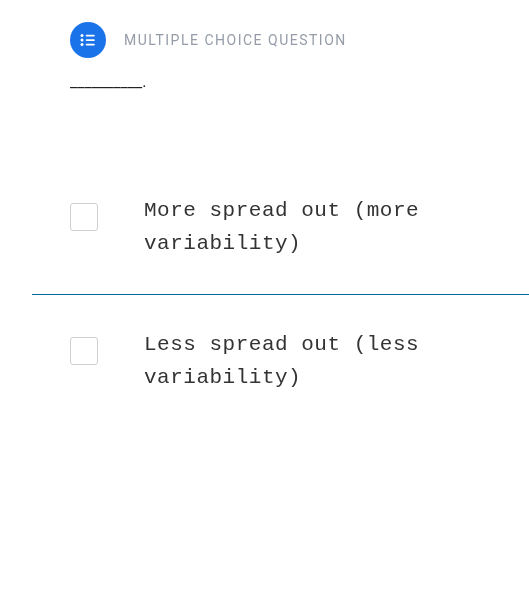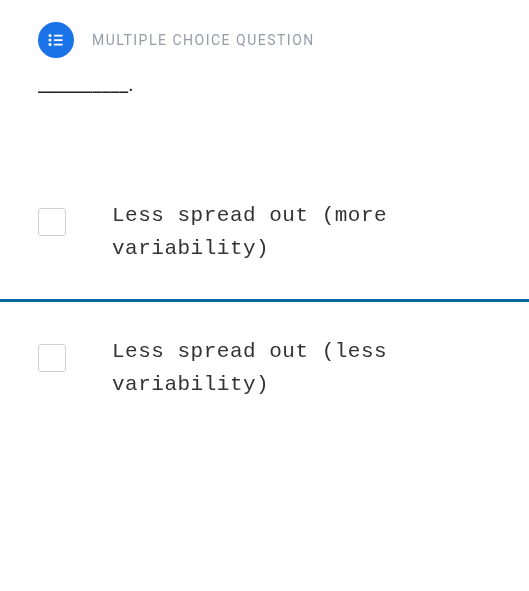--- a/index.html
+++ b/index.html
@@ -9,20 +9,21 @@
     }
     body {
       font-family: -apple-system, BlinkMacSystemFont, "Segoe UI", Roboto, Helvetica, Arial, sans-serif;
       background: #ffffff;
       width: 529px;
       height: 591px;
       overflow: hidden;
     }
     .container {
       padding: 0;
+      margin-left: 32px;
     }
     .header {
       display: flex;
       align-items: center;
       padding: 22px 0 0 38px;
       gap: 18px;
     }
     .icon-circle {
       width: 36px;
       height: 36px;
@@ -47,32 +48,32 @@
     .question-text {
       padding: 38px 0 0 38px;
       color: #222222;
       font-size: 20px;
       line-height: 1.6;
       font-weight: 400;
     }
     .blank-line {
       padding: 14px 0 0 38px;
       color: #222222;
-      font-size: 20px;
+      font-size: 16px;
       letter-spacing: 0;
       font-weight: 400;
     }
     .options {
       margin-top: 70px;
     }
     .option {
       display: flex;
       align-items: flex-start;
       padding: 34px 30px 34px 38px;
-      border-top: 3px solid #0369a1;
+      border-top: 1px solid #0369a1;
       cursor: pointer;
       gap: 46px;
     }
     .option:first-child {
       border-top: none;
     }
     .checkbox {
       width: 28px;
       height: 28px;
       border: 1px solid #cfcfcf;
@@ -107,21 +108,21 @@
       </svg>
     </div>
     <div class="question-type">MULTIPLE CHOICE QUESTION</div>
   </div>
 
   <div class="blank-line">__________.</div>
 
   <div class="options">
     <div class="option">
       <div class="checkbox"></div>
-      <div class="option-text">Less spread out (more variability)</div>
+      <div class="option-text">More spread out (more variability)</div>
     </div>
     <div class="option">
       <div class="checkbox"></div>
       <div class="option-text">Less spread out (less variability)</div>
     </div>
   </div>
 
 </div>
 
 </body></html>

